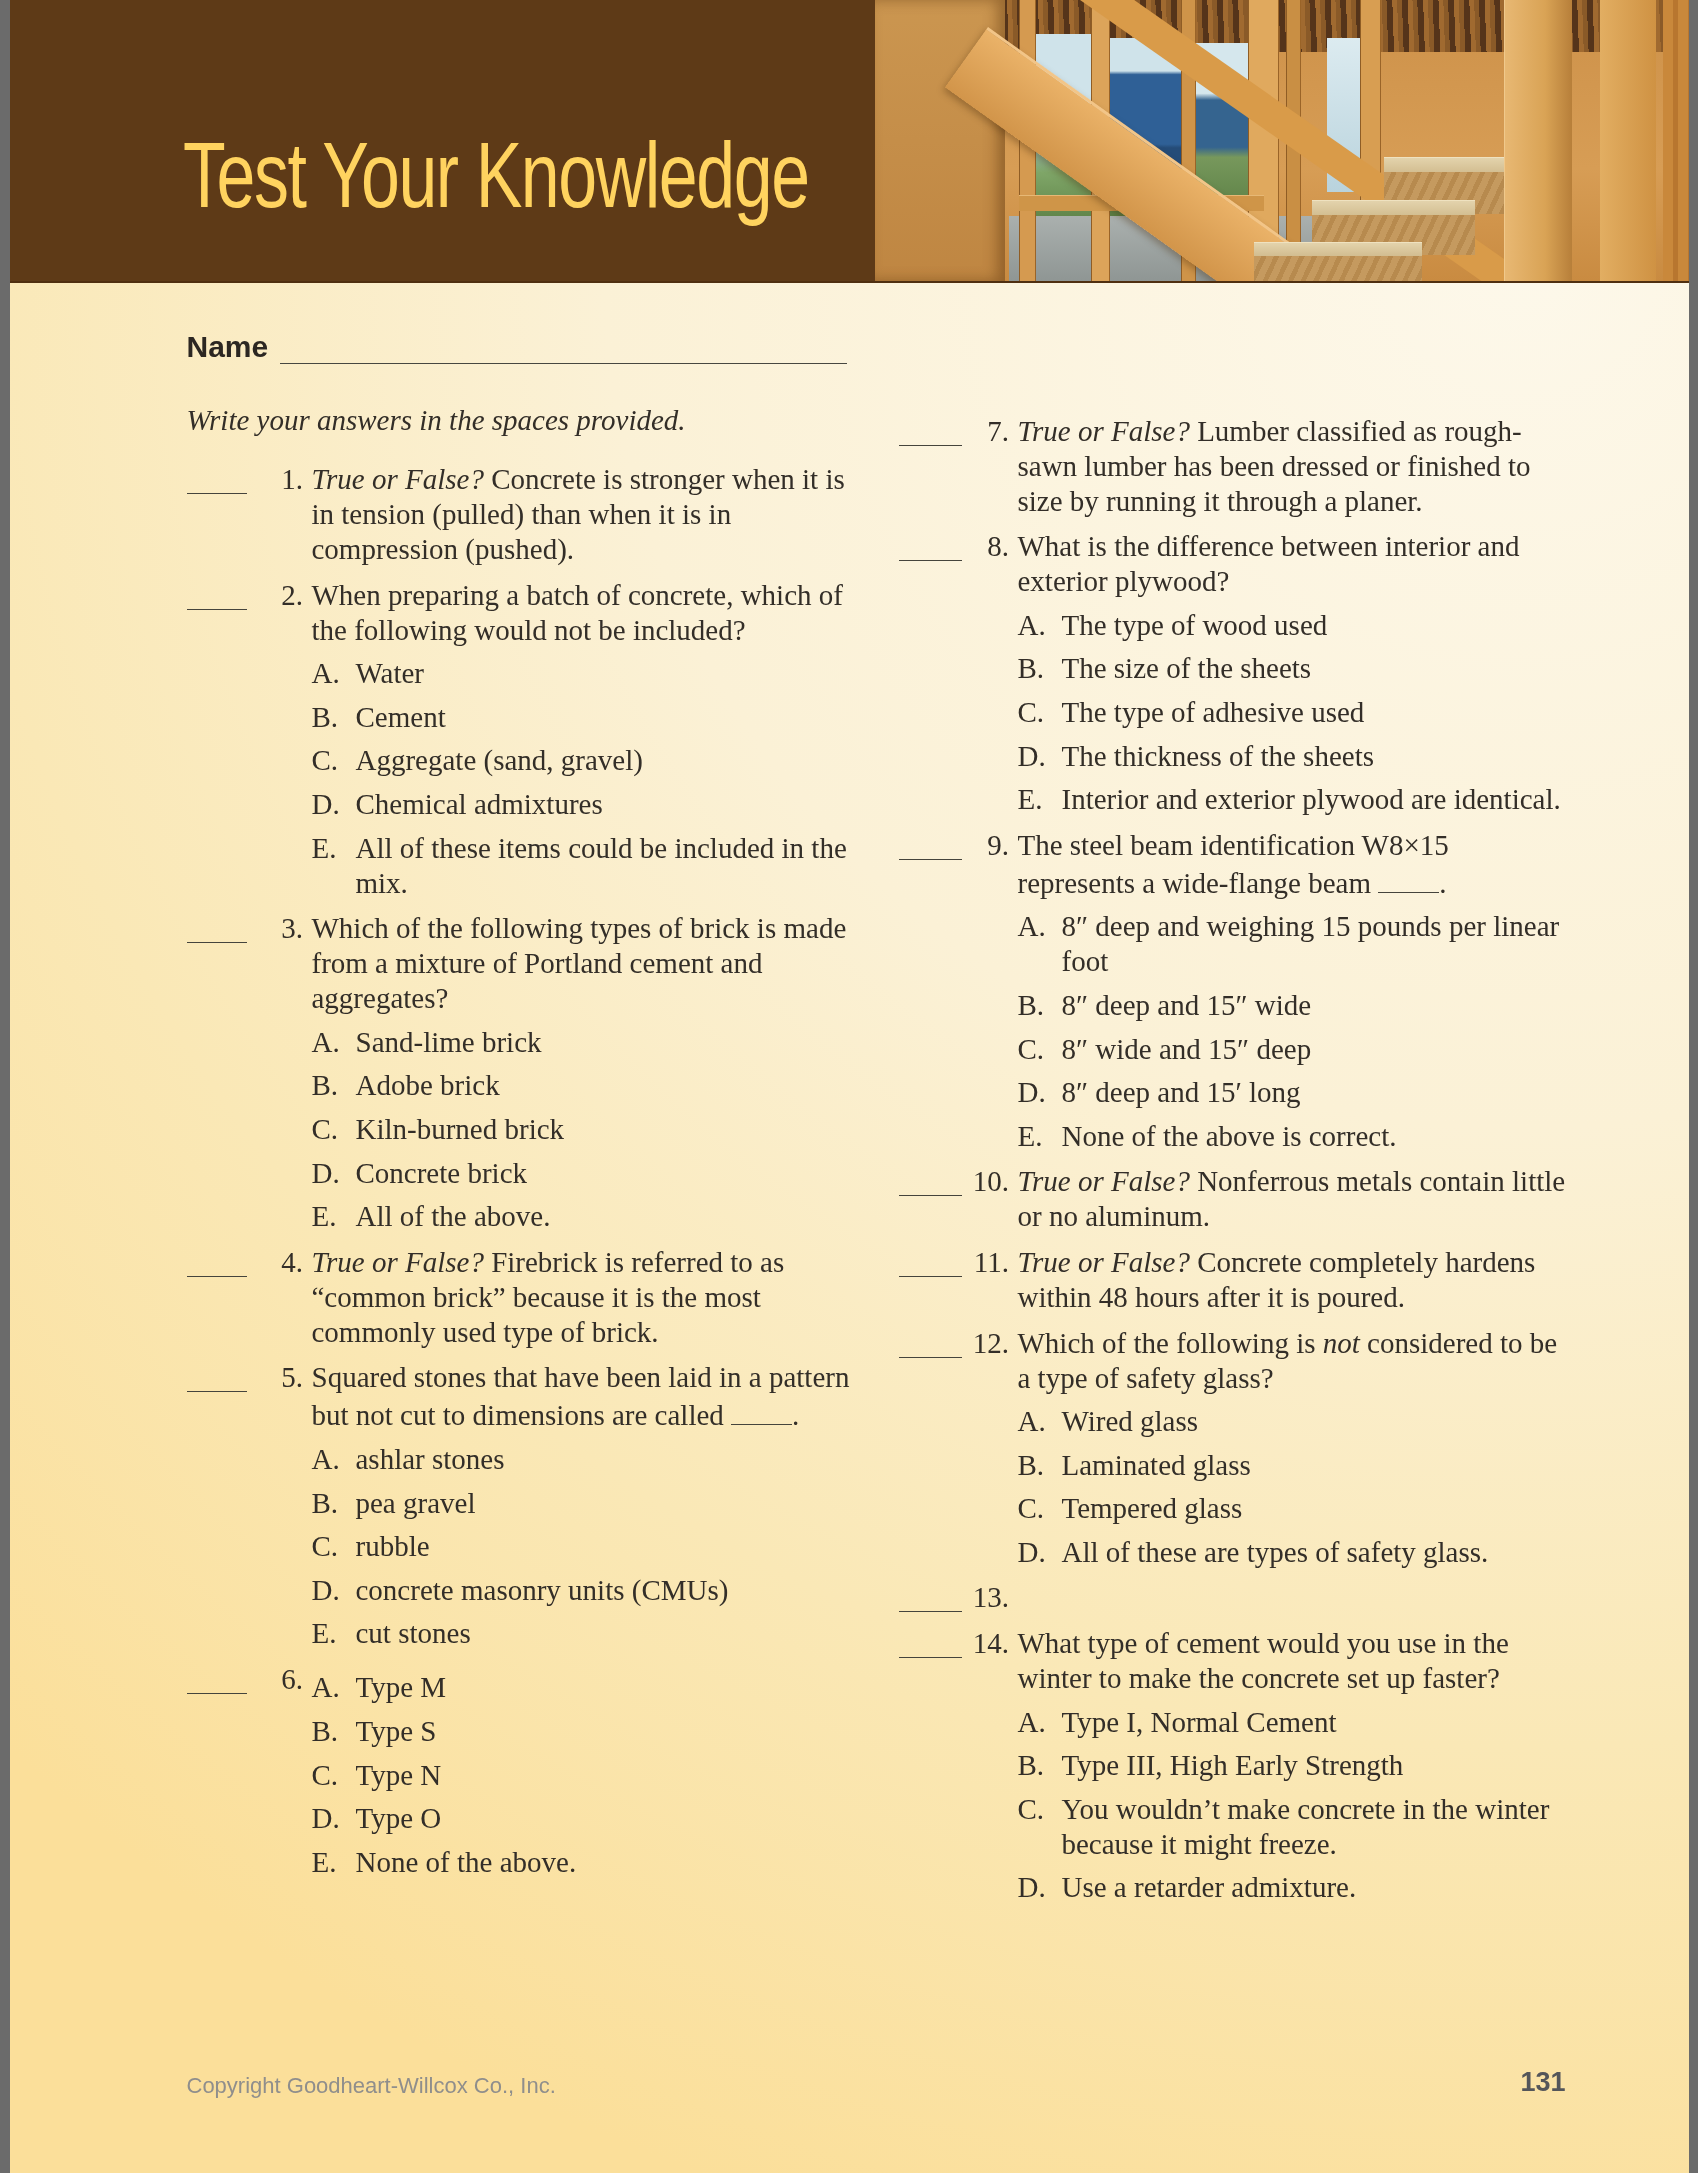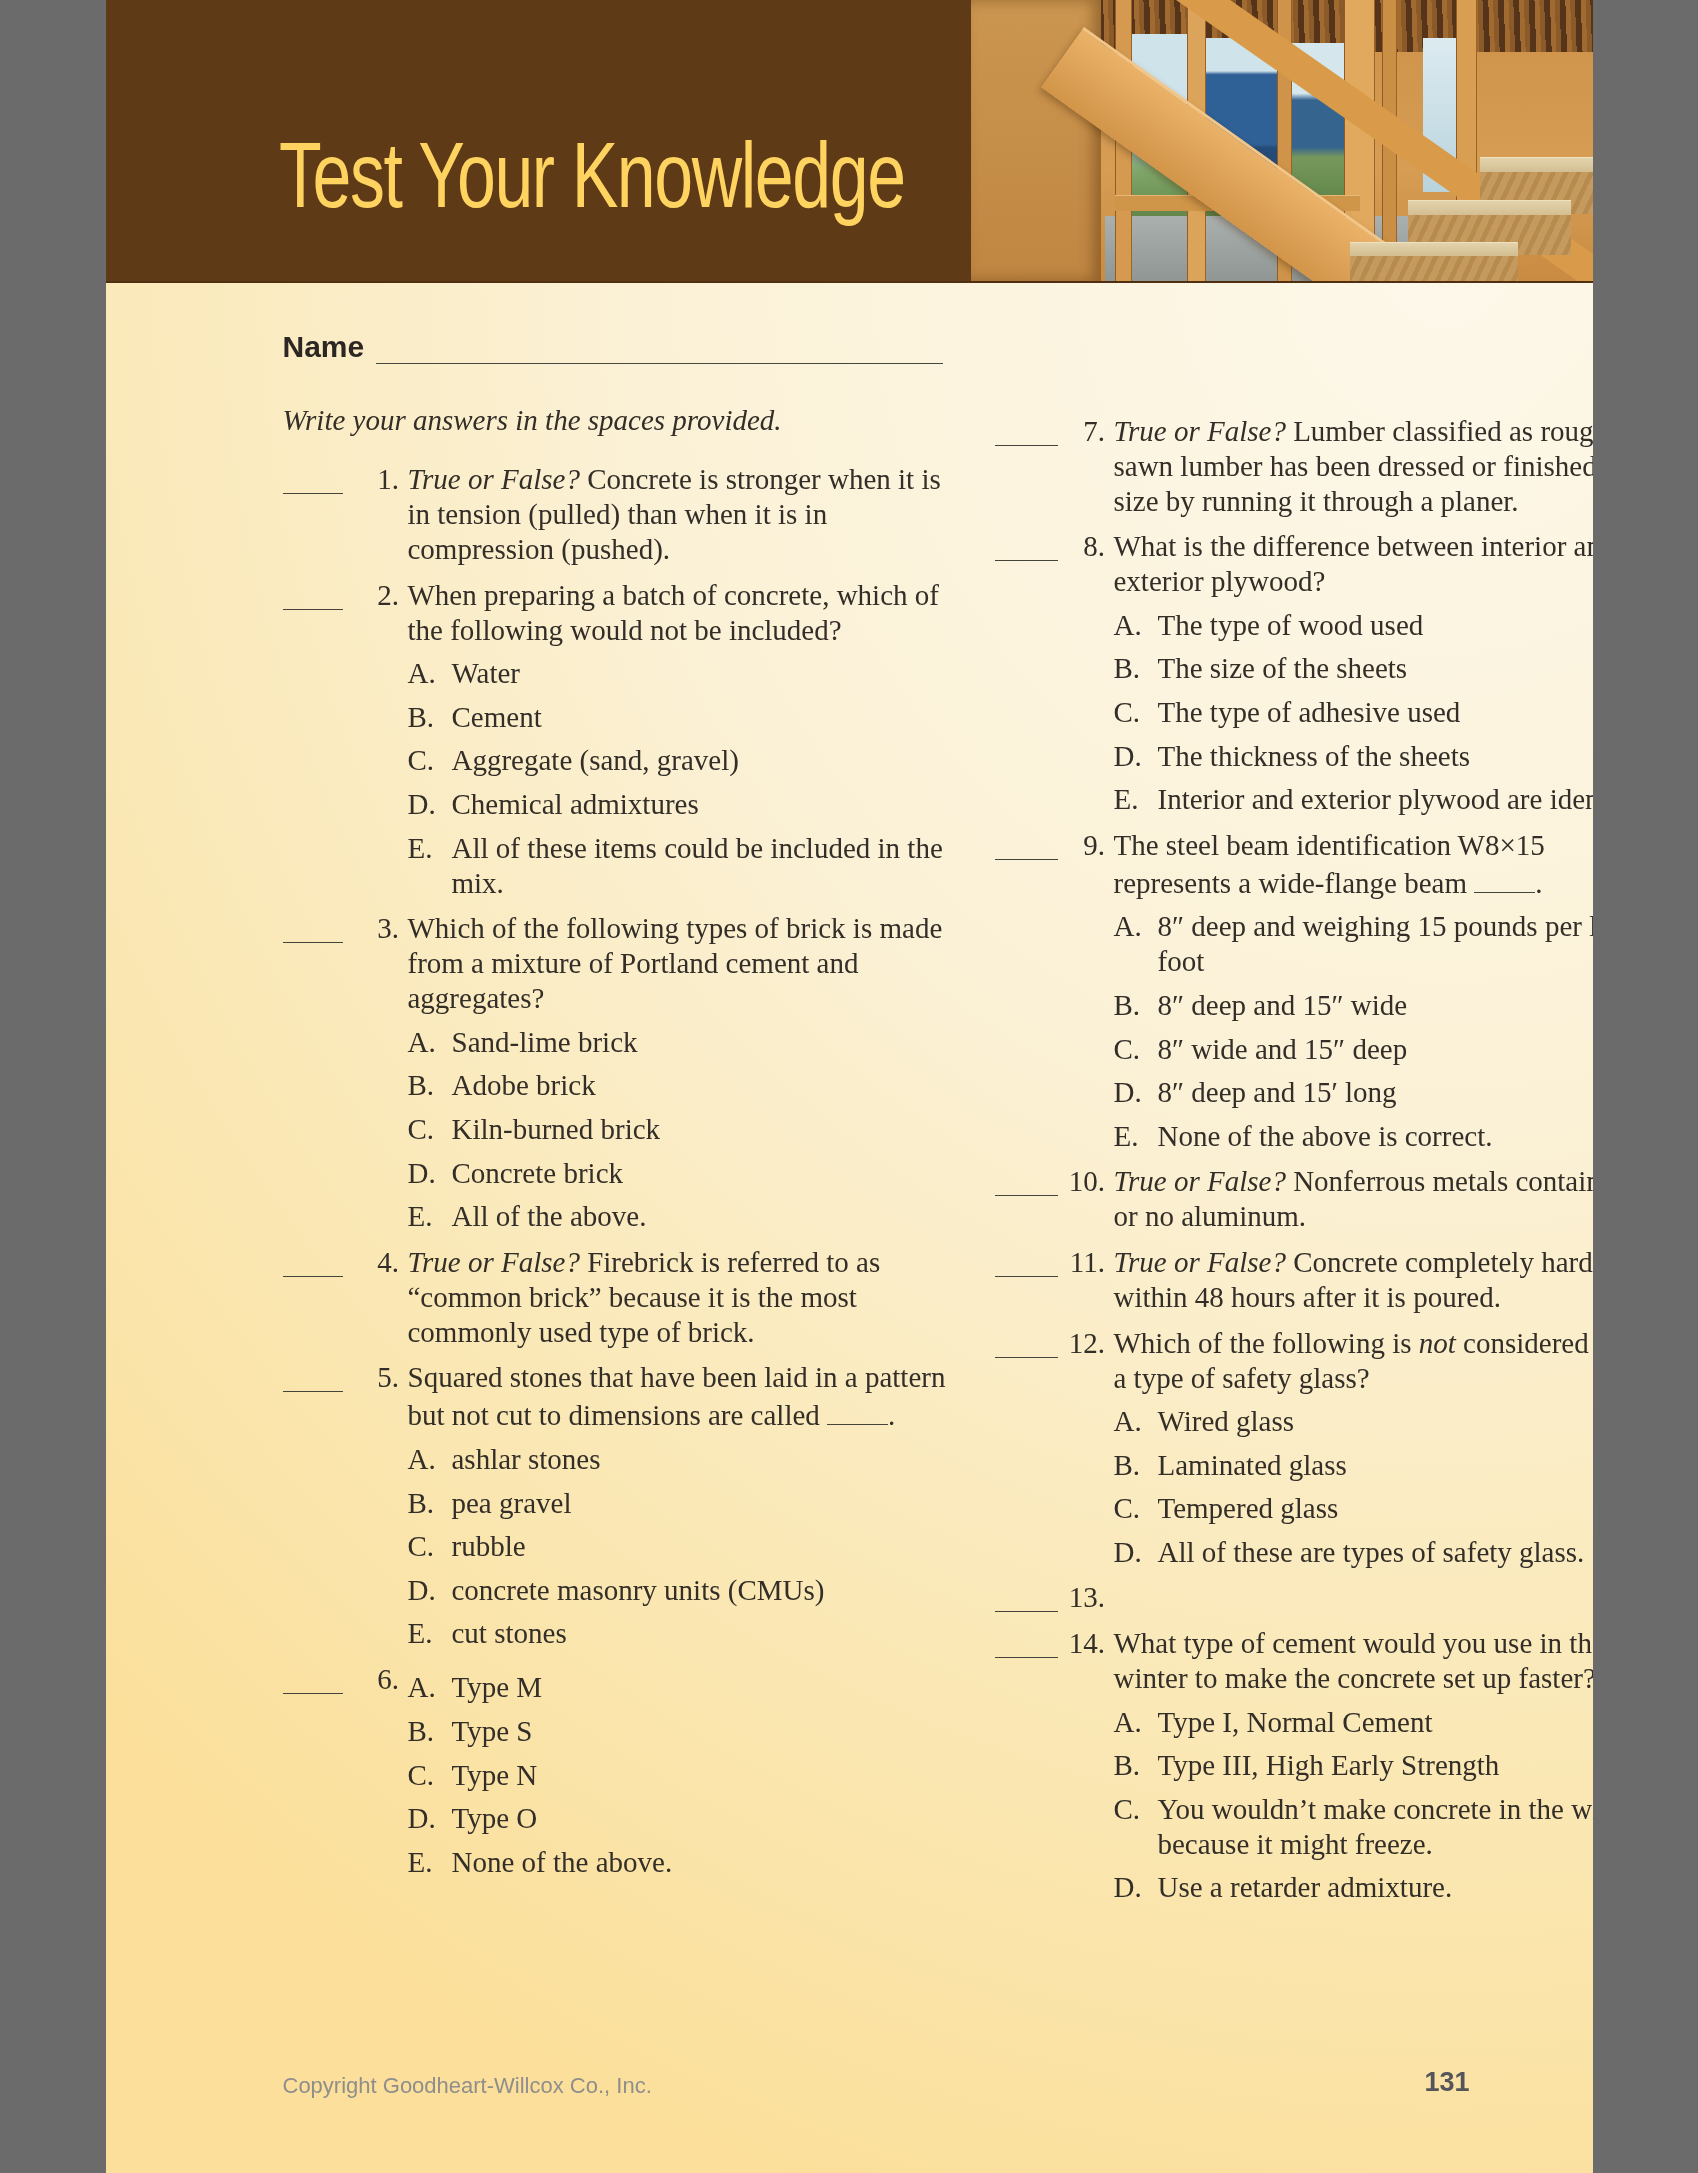--- a/index.html
+++ b/index.html
@@ -1,16 +1,16 @@
 <!DOCTYPE html>
 <html><head>
 <meta charset="utf-8">
 <style>
   html,body{margin:0;padding:0;background:#6b6b6b;}
-  .page{position:relative;width:1487px;height:2173px;margin:0 auto;overflow:hidden;
+  .page{position:relative;width:1679px;height:2173px;margin:0 auto;overflow:hidden;
         background:radial-gradient(ellipse 130% 95% at 90% 12%, #fdf8ea 0%, #fbf1d6 42%, #fae8b6 72%, #fbdf9a 100%);
         font-family:"Liberation Serif", serif;color:#332e28;}
   
   .band{position:absolute;left:0;top:0;width:100%;height:281px;background:#5e3a17;border-bottom:2.9px solid #4f2f10;}
   .title{position:absolute;left:173px;top:123px;font-family:"Liberation Sans",sans-serif;
          font-size:92px;font-weight:400;color:#ffd35f;letter-spacing:-1.9px;white-space:nowrap;
          transform:scaleX(.76);transform-origin:0 50%;}
   
   .photo{position:absolute;left:865px;top:0;width:834px;height:281px;overflow:hidden;
          background:linear-gradient(180deg,#cd9149 0%,#d79d55 60%,#c98b41 100%);}

